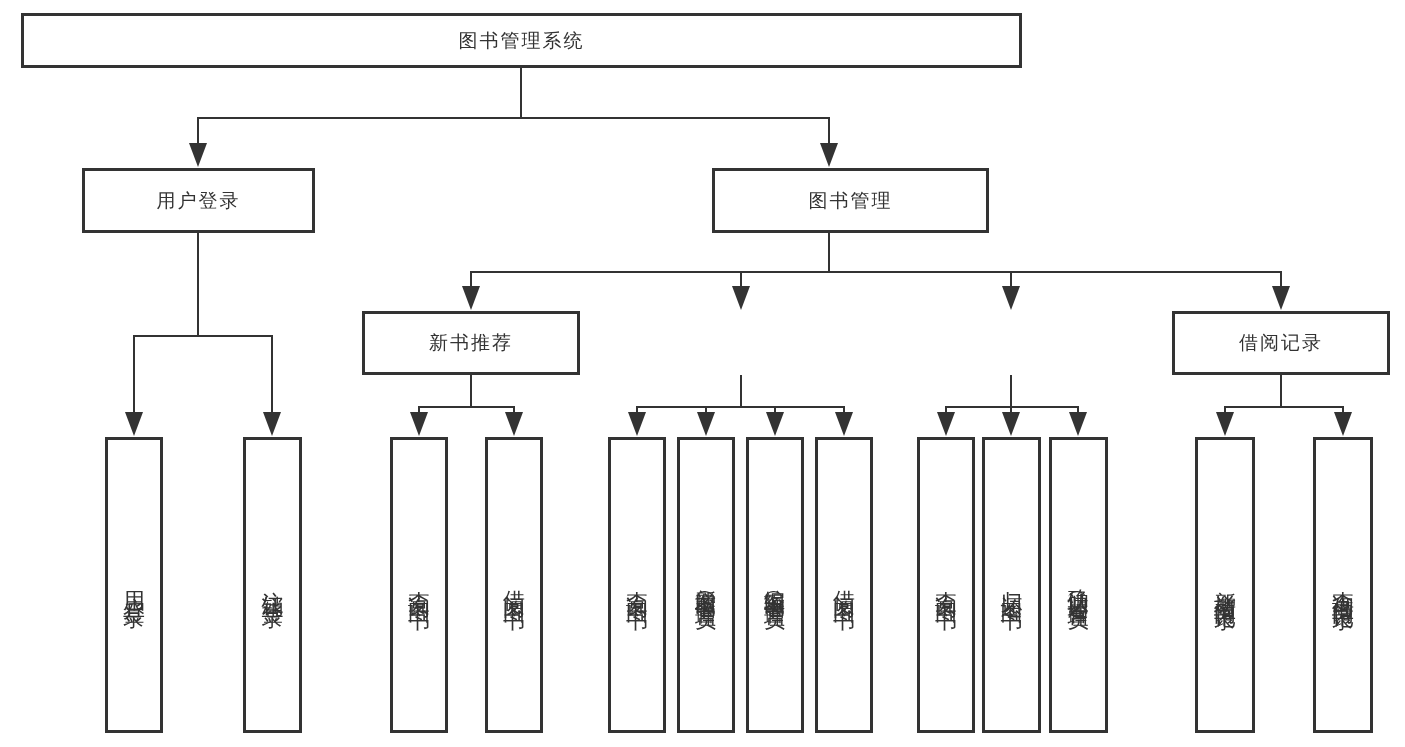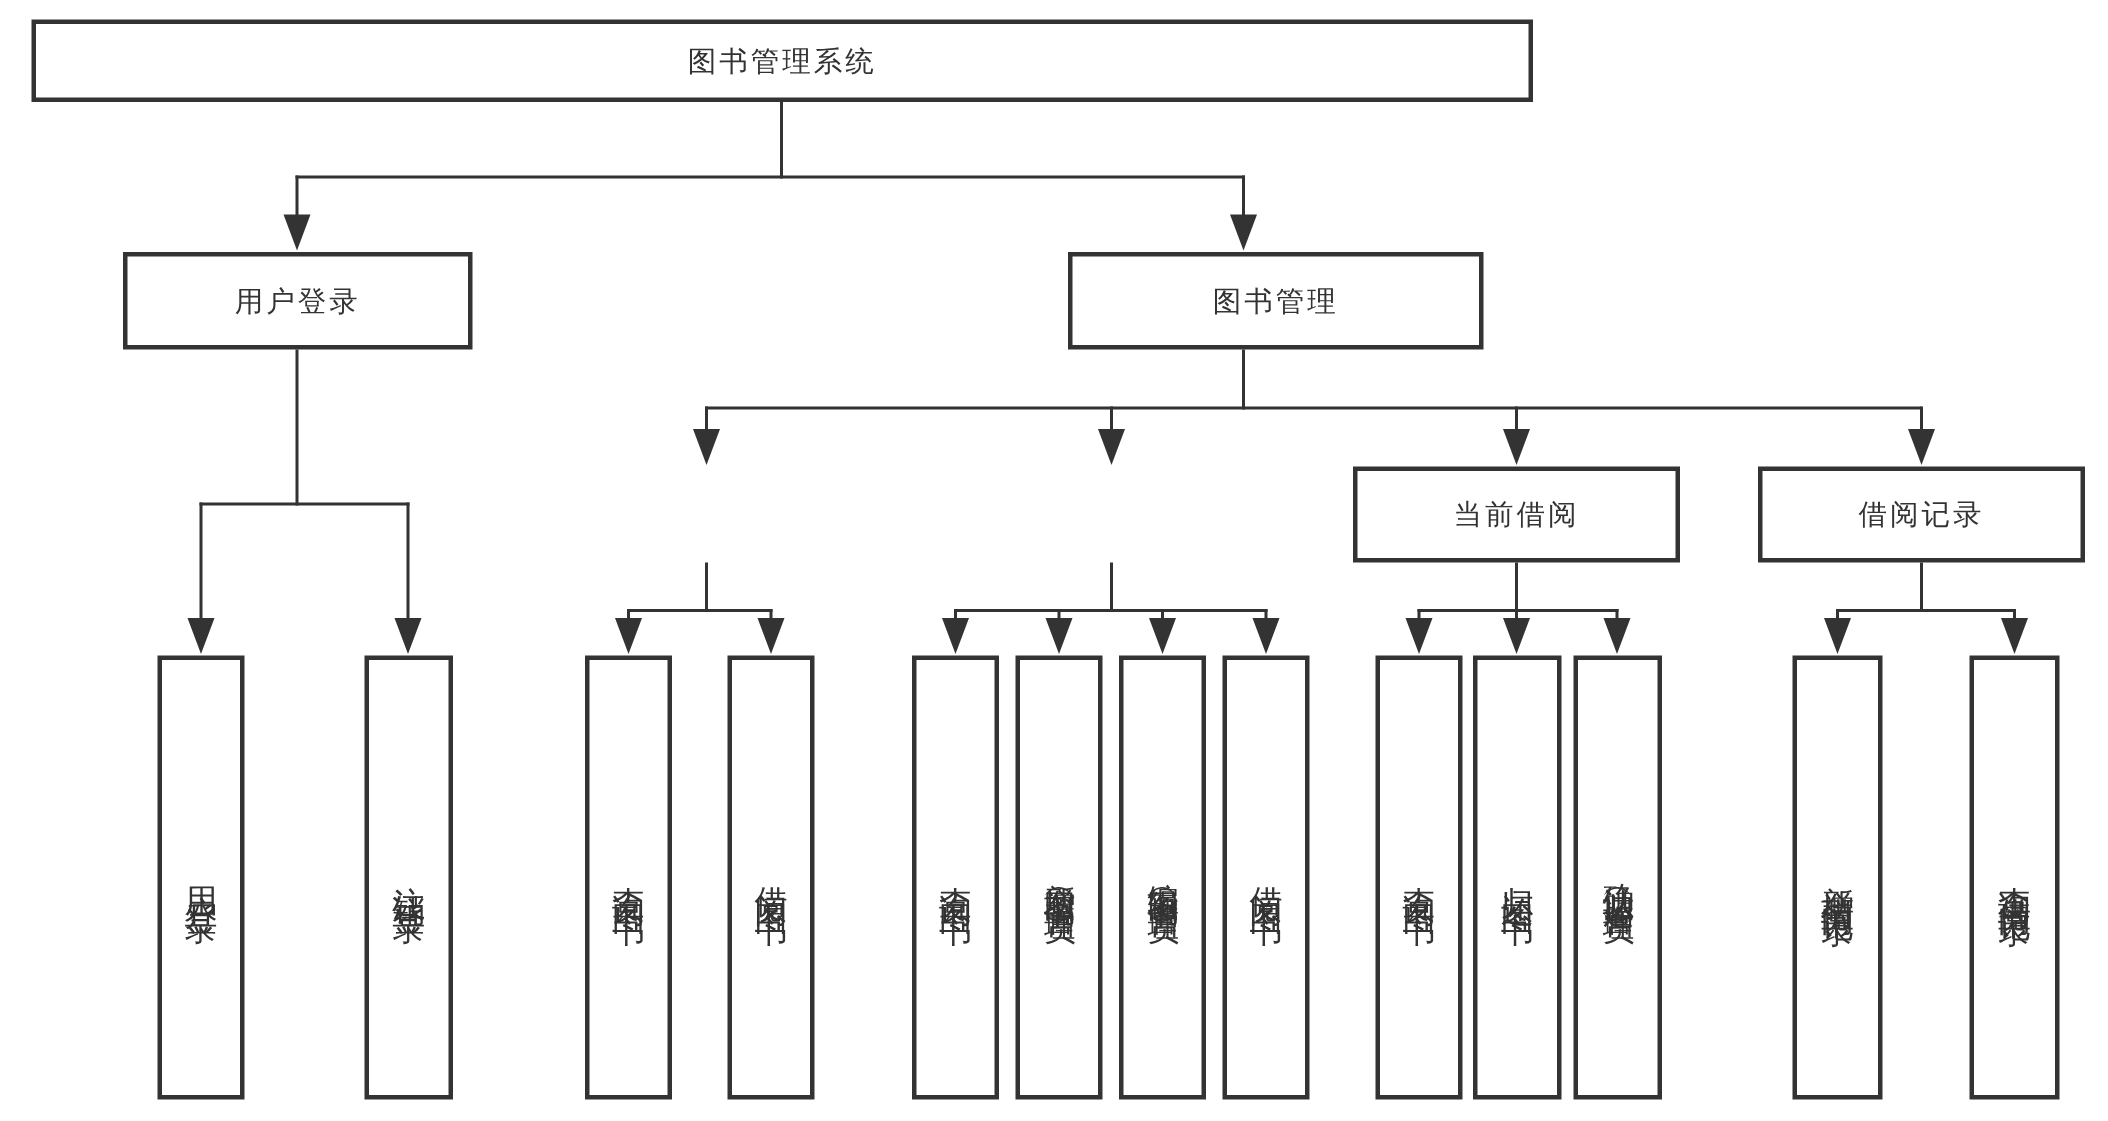--- a/index.html
+++ b/index.html
@@ -93,22 +93,22 @@
   <div class="hl" style="left:470px;top:271px;width:811px;"></div>
   <div class="vl" style="left:470px;top:271px;height:17px;"></div>
   <div class="ah" style="left:462px;top:286px;"></div>
   <div class="vl" style="left:740px;top:271px;height:17px;"></div>
   <div class="ah" style="left:732px;top:286px;"></div>
   <div class="vl" style="left:1010px;top:271px;height:17px;"></div>
   <div class="ah" style="left:1002px;top:286px;"></div>
   <div class="vl" style="left:1280px;top:271px;height:17px;"></div>
   <div class="ah" style="left:1272px;top:286px;"></div>
 
-  <div class="node" style="left:902px;top:311px;width:218px;height:64px;">
-    <span>当前借阅</span>
+  <div class="node" style="left:362px;top:311px;width:218px;height:64px;">
+    <span>新书推荐</span>
   </div>
   <div class="node" style="left:1172px;top:311px;width:218px;height:64px;justify-content:center;">
     <span>借阅记录</span>
   </div>
 
   <div class="vl" style="left:470px;top:375px;height:33px;"></div>
   <div class="hl" style="left:418px;top:406px;width:97px;"></div>
   <div class="vl" style="left:418px;top:406px;height:8px;"></div>
   <div class="ah" style="left:410px;top:412px;"></div>
   <div class="vl" style="left:513px;top:406px;height:8px;"></div>

